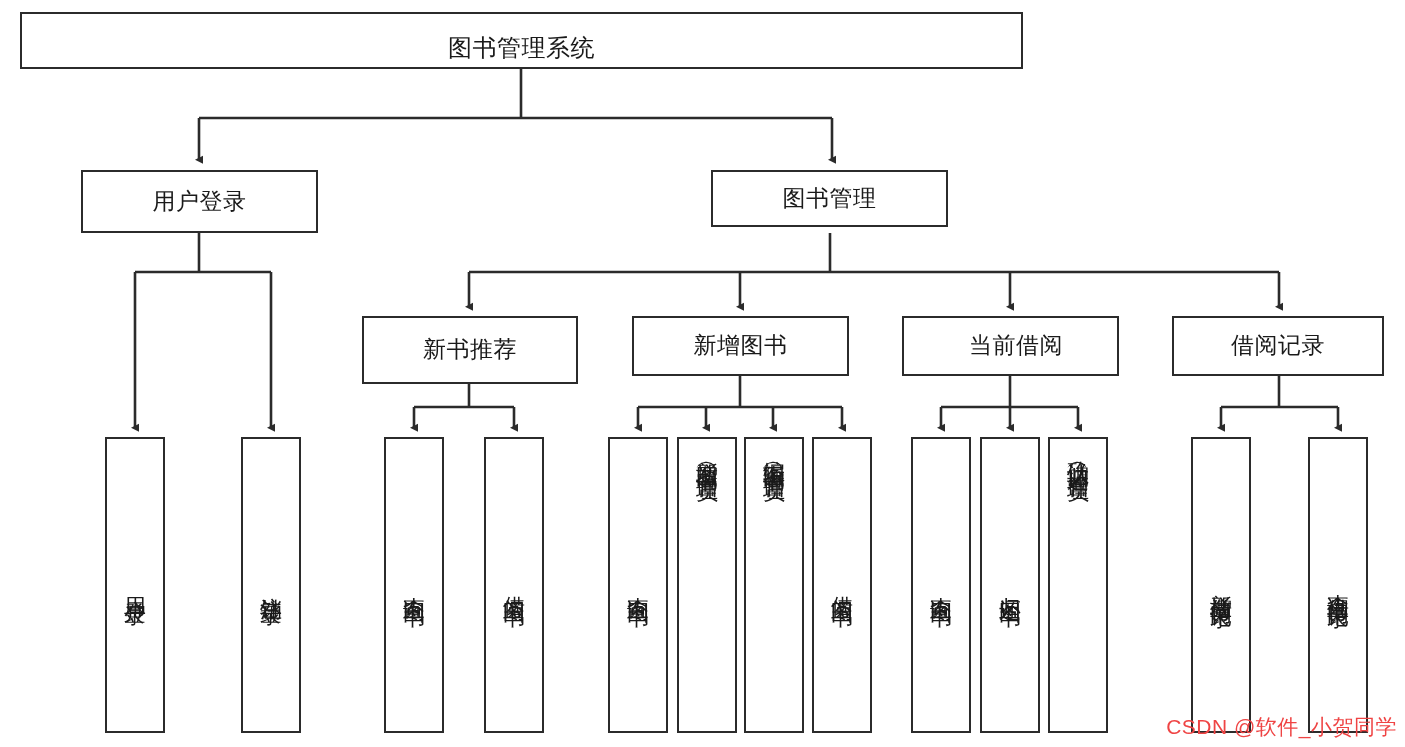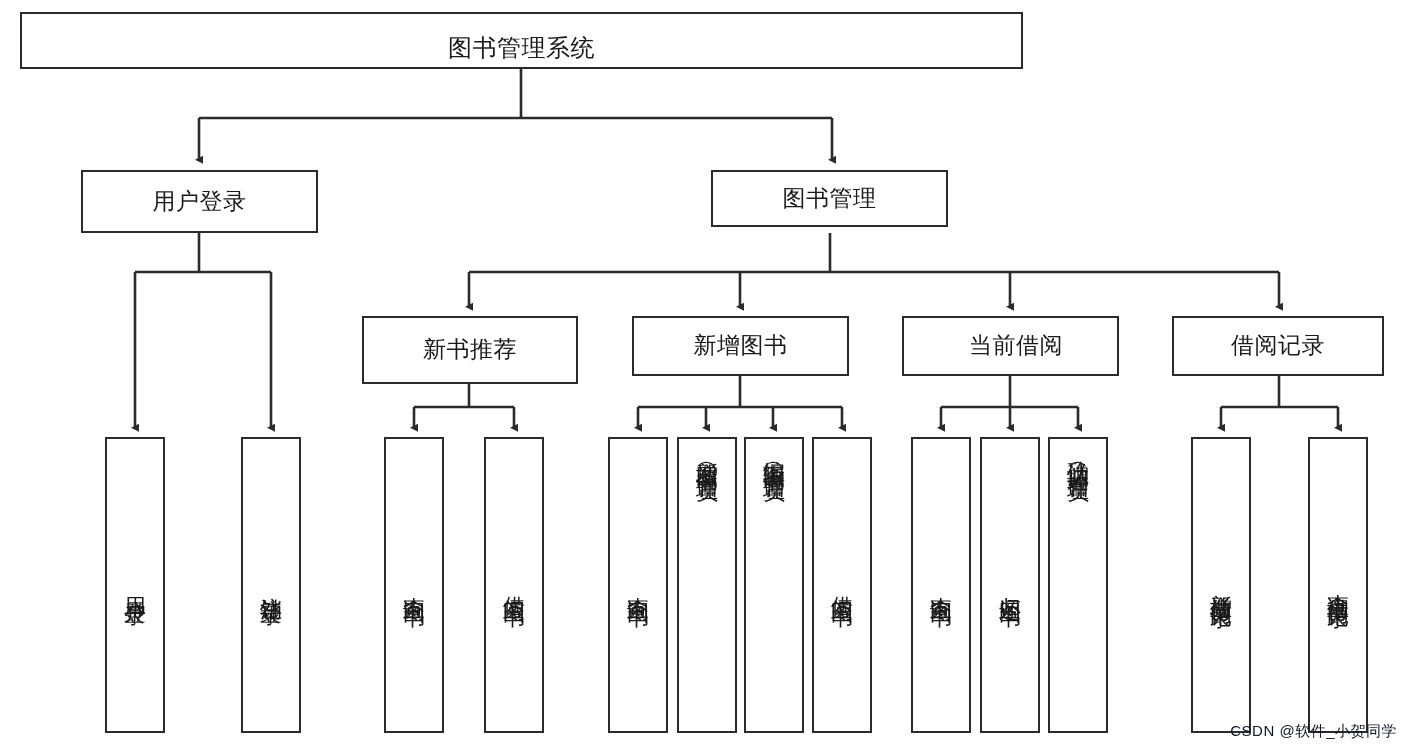--- a/index.html
+++ b/index.html
@@ -76,22 +76,22 @@
     justify-content: center;
   }
   .node.v.top .vwrap {
     align-items: flex-start;
     padding-top: 4px;
   }
   #watermark {
     position: absolute;
     right: 8px;
     bottom: 6px;
-    font-size: 15px;
-    color: #0f172a;
+    font-size: 21px;
+    color: #ef4444;
     letter-spacing: 0.5px;
     z-index: 3;
     white-space: nowrap;
   }
 </style>
 </head>
 <body>
 
 <div id="canvas">
 

